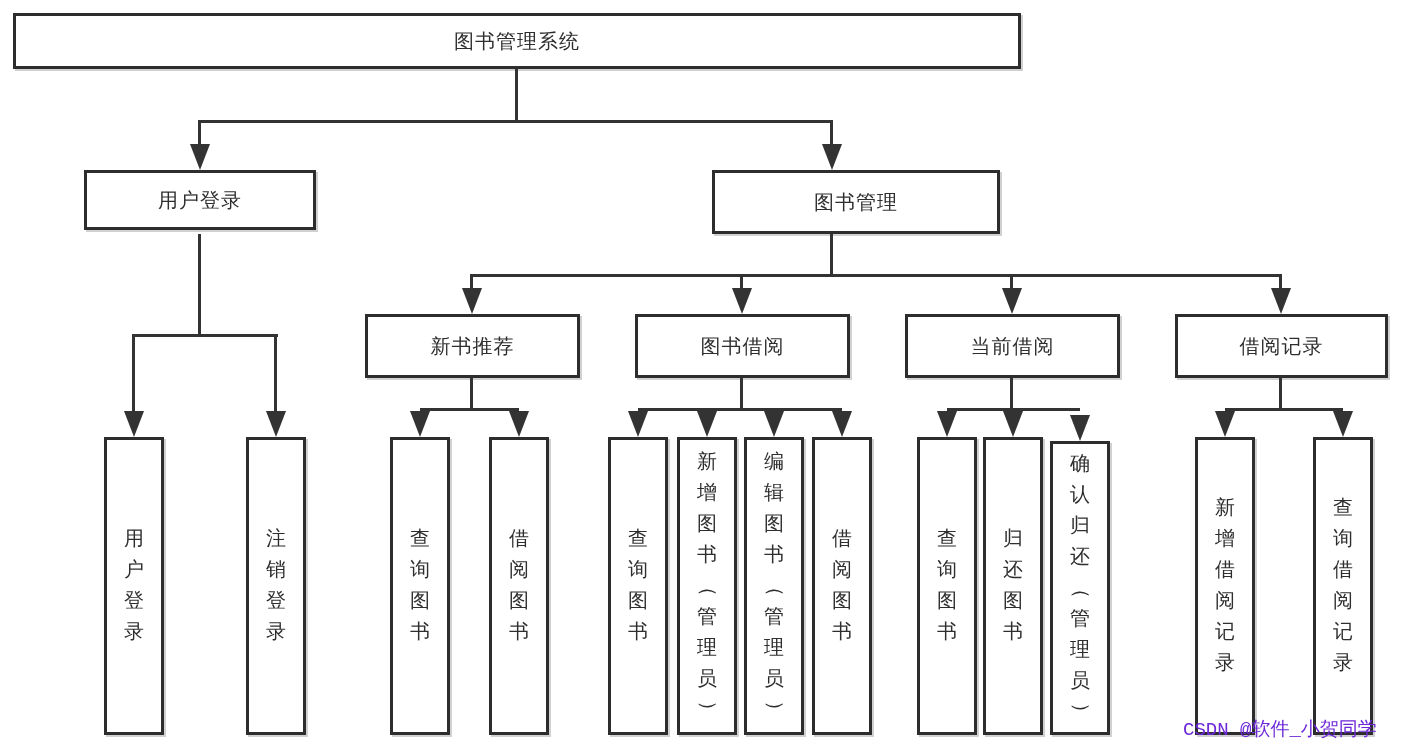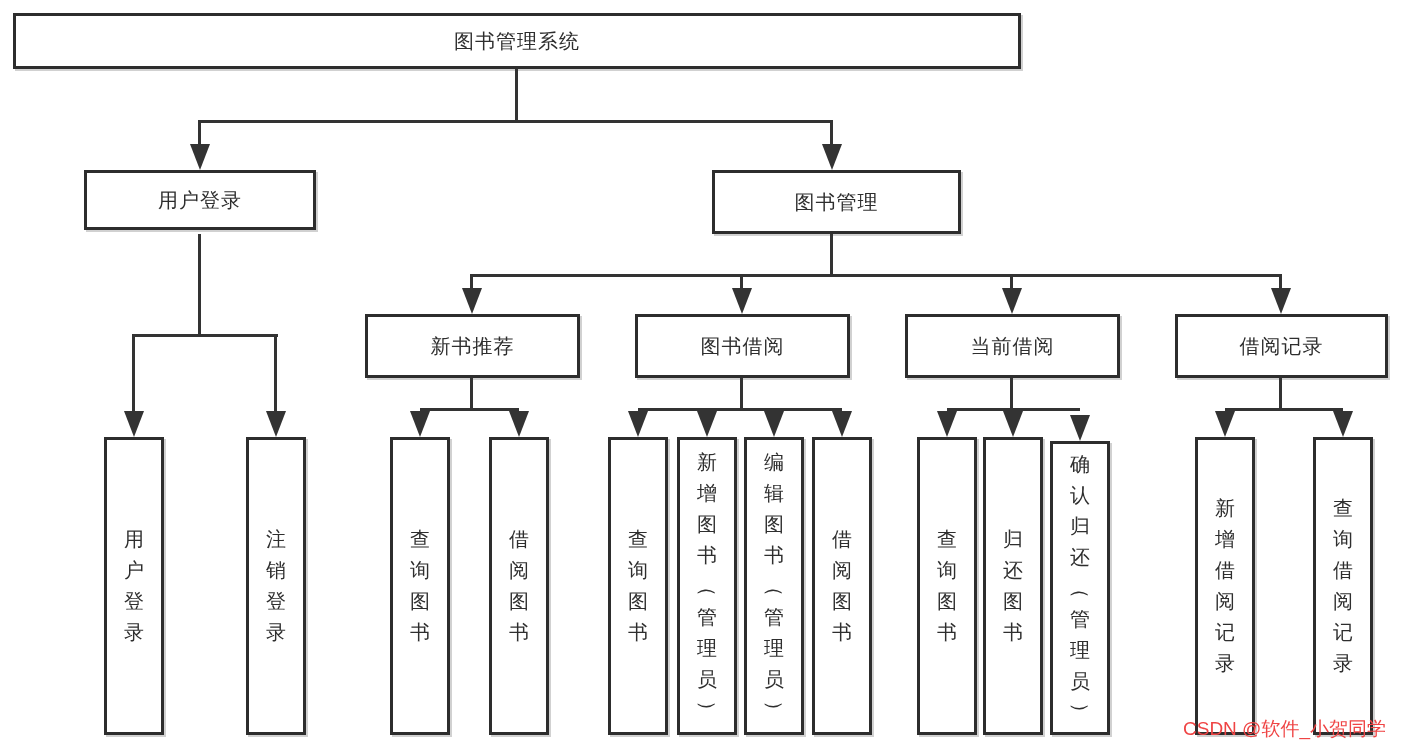--- a/index.html
+++ b/index.html
@@ -1,18 +1,18 @@
 <!DOCTYPE html>
 <html><head>
 <meta charset="utf-8">
 <style>
   html,body { margin:0; padding:0; background:#ffffff; }
   .canvas {
     position:relative; width:1405px; height:747px; background:#ffffff;
-    font-family:Liberation Sans, sans-serif;
+    font-family:Liberation Mono, monospace;
     color:#2e2e2e; overflow:hidden;
   }
   .box {
     position:absolute; background:#ffffff; border:3px solid #2d2d2d;
     box-sizing:border-box; display:flex; align-items:center; justify-content:center;
     box-shadow:2px 2px 0 rgba(0,0,0,0.18);
   }
   .hbox { font-size:20px; letter-spacing:1px; white-space:nowrap; }
   .vbox { }
   .vtext { display:block; font-size:20px; }
@@ -20,21 +20,21 @@
   .vrot { transform:rotate(90deg); }
   .hline { position:absolute; height:3px; background:#333333; }
   .vline { position:absolute; width:3px; background:#333333; }
   .arr {
     position:absolute; width:0; height:0;
     border-left:10px solid transparent; border-right:10px solid transparent;
     border-top:26px solid #333333;
   }
   .watermark {
     position:absolute; left:1183px; top:716px; z-index:10;
-    font-size:19px; color:#ef4444; white-space:nowrap;
+    font-size:19px; color:#6d28d9; white-space:nowrap;
   }
 </style>
 </head>
 <body>
 
 <div class="canvas">
 
   <div class="box hbox" style="left:13px;top:13px;width:1008px;height:56px">
     <span>图书管理系统</span>
   </div>
@@ -42,21 +42,21 @@
   <div class="vline" style="left:515px;top:69px;height:51px"></div>
   <div class="hline" style="left:199px;top:120px;width:633px"></div>
   <div class="vline" style="left:198px;top:120px;height:26px"></div>
   <div class="arr" style="left:190px;top:144px"></div>
   <div class="vline" style="left:830px;top:120px;height:26px"></div>
   <div class="arr" style="left:822px;top:144px"></div>
 
   <div class="box hbox" style="left:84px;top:170px;width:232px;height:60px">
     <span>用户登录</span>
   </div>
-  <div class="box hbox" style="left:712px;top:170px;width:249px;height:64px">
+  <div class="box hbox" style="left:712px;top:170px;width:288px;height:64px">
     <span>图书管理</span>
   </div>
 
   <div class="vline" style="left:198px;top:234px;height:103px"></div>
   <div class="hline" style="left:134px;top:334px;width:144px"></div>
   <div class="vline" style="left:132px;top:334px;height:78px"></div>
   <div class="arr" style="left:124px;top:411px"></div>
   <div class="vline" style="left:274px;top:334px;height:78px"></div>
   <div class="arr" style="left:266px;top:411px"></div>
 

